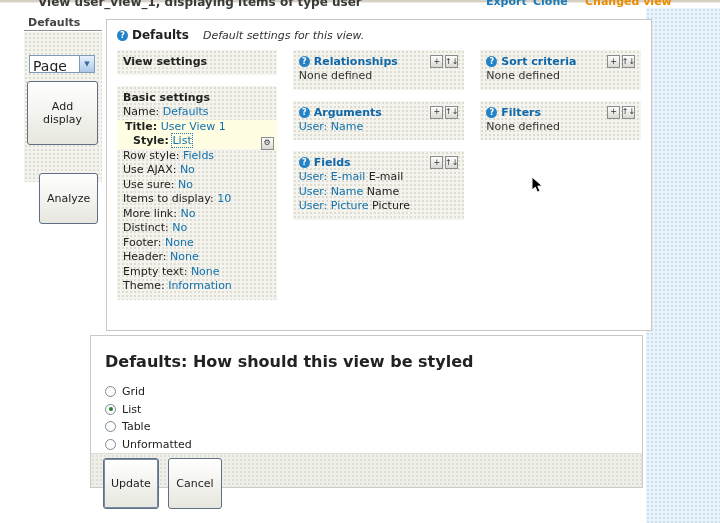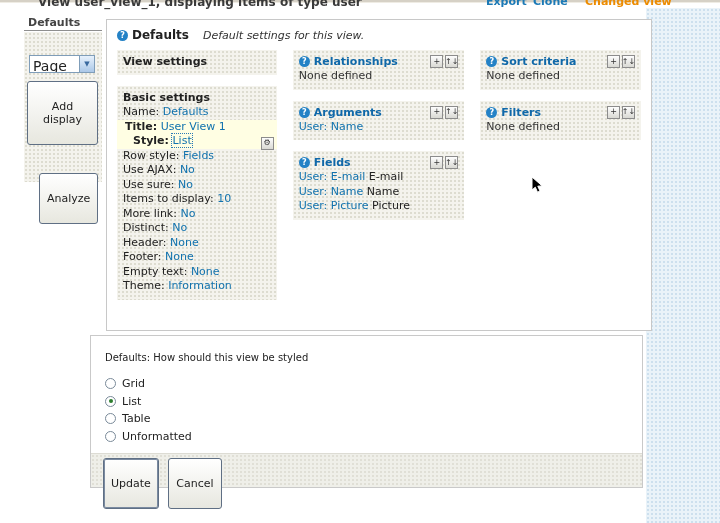--- a/index.html
+++ b/index.html
@@ -55,21 +55,21 @@
   a.lnk { color:#1172ae; text-decoration:none; cursor:pointer; }
   .row.boldlbl .lbl { font-weight:bold; }
   .hl-block { background:#fffee3; margin:0 -6px; padding:0 8px; position:relative; }
   .hl-block .indent { padding-left:8px; }
   .focus-link { outline:1px dotted #2a7ab5; }
   .gear-btn { position:absolute; right:3px; top:17px; }
   .empty-text { color:#333; }
 
   
   .style-form { position:absolute; left:90px; top:335px; width:553px; height:153px; border:1px solid #c9c9c9; background:#fff; }
-  .style-form h2 { font-size:10px; font-weight:normal; color:#222; padding:16px 14px 0; }
+  .style-form h2 { font-size:16px; font-weight:bold; color:#222; padding:16px 14px 0; }
   .options { padding:12px 14px 0; }
   .opt { display:flex; align-items:center; height:17.5px; }
   .radio { width:11px; height:11px; border:1px solid #7a8a99; border-radius:50%; background:#fff; margin-right:6px; position:relative; cursor:pointer; flex:0 0 auto; }
   .radio.checked::after { content:""; position:absolute; left:2.5px; top:2.5px; width:4px; height:4px; border-radius:50%; background:#2c7d2e; }
   .form-help { color:#999; padding:6px 14px 0; font-size:11px; }
   .form-actions { position:absolute; left:0; right:0; bottom:0; height:34px; border-top:1px solid #dddcd4; padding:4px 0 0 12px;
     background-color:#efefe9; background-image:radial-gradient(#e0dfd6 0.8px, transparent 0.9px); background-size:4px 4px; }
   .form-actions .btn { margin-right:6px; }
   .form-actions .btn.primary { box-shadow:0 0 0 1px #7a8aa0 inset; }
 
@@ -156,25 +156,25 @@
             </div>
             <div class="row">
               <span class="lbl">More link:</span>
               <a class="lnk">No</a>
             </div>
             <div class="row">
               <span class="lbl">Distinct:</span>
               <a class="lnk">No</a>
             </div>
             <div class="row">
+              <span class="lbl">Footer:</span>
+              <a class="lnk">None</a>
+            </div>
+            <div class="row">
               <span class="lbl">Header:</span>
-              <a class="lnk">None</a>
-            </div>
-            <div class="row">
-              <span class="lbl">Footer:</span>
               <a class="lnk">None</a>
             </div>
             <div class="row">
               <span class="lbl">Empty text:</span>
               <a class="lnk">None</a>
             </div>
             <div class="row">
               <span class="lbl">Theme:</span>
               <a class="lnk">Information</a>
             </div>

